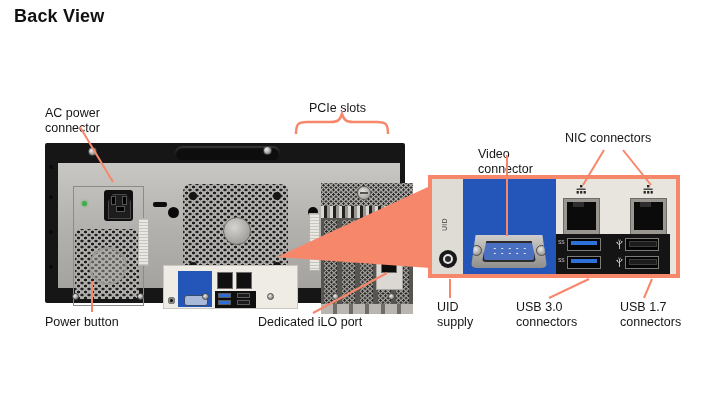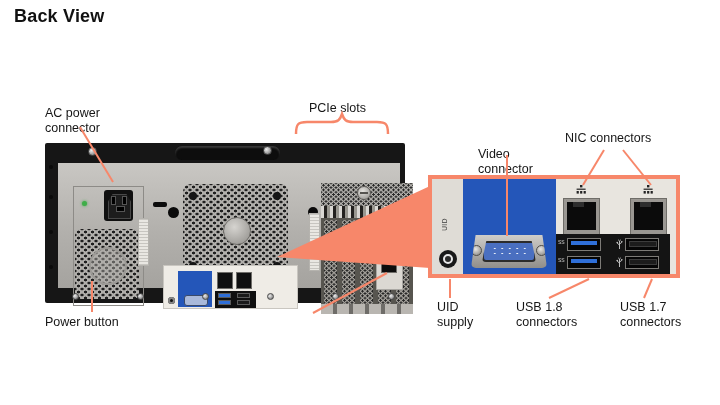--- a/index.html
+++ b/index.html
@@ -265,31 +265,32 @@
       <path d="M296,134 C296,124 298,122 307,122 L331,122 C338,122 340,120 342,114 C344,120 346,122 353,122 L377,122 C386,122 388,124 388,134" stroke-width="2.5"></path>
     </g>
   </svg>
 
   <div class="abs lbl" style="left:45px;top:92px;margin-top:14px;">
     <div>AC power</div>
     <div>connector</div>
   </div>
   <div class="abs lbl" style="left:309px;top:101px;">PCIe slots</div>
   <div class="abs lbl" style="left:45px;top:315px;">Power button</div>
+  <div class="abs lbl" style="left:258px;top:315px;">Dedicated iLO port</div>
   <div class="abs lbl" style="left:478px;top:122px;margin-top:25px;">
     <div>Video</div>
     <div>connector</div>
   </div>
   <div class="abs lbl" style="left:565px;top:131px;">NIC connectors</div>
   <div class="abs lbl" style="left:437px;top:300px;">
     <div>UID</div>
     <div>supply</div>
   </div>
   <div class="abs lbl" style="left:516px;top:300px;">
-    <div>USB 1.8</div>
+    <div>USB 3.0</div>
     <div>connectors</div>
   </div>
   <div class="abs lbl" style="left:620px;top:300px;">
     <div>USB 1.7</div>
     <div>connectors</div>
   </div>
 
 </div>
 
 </body></html>

